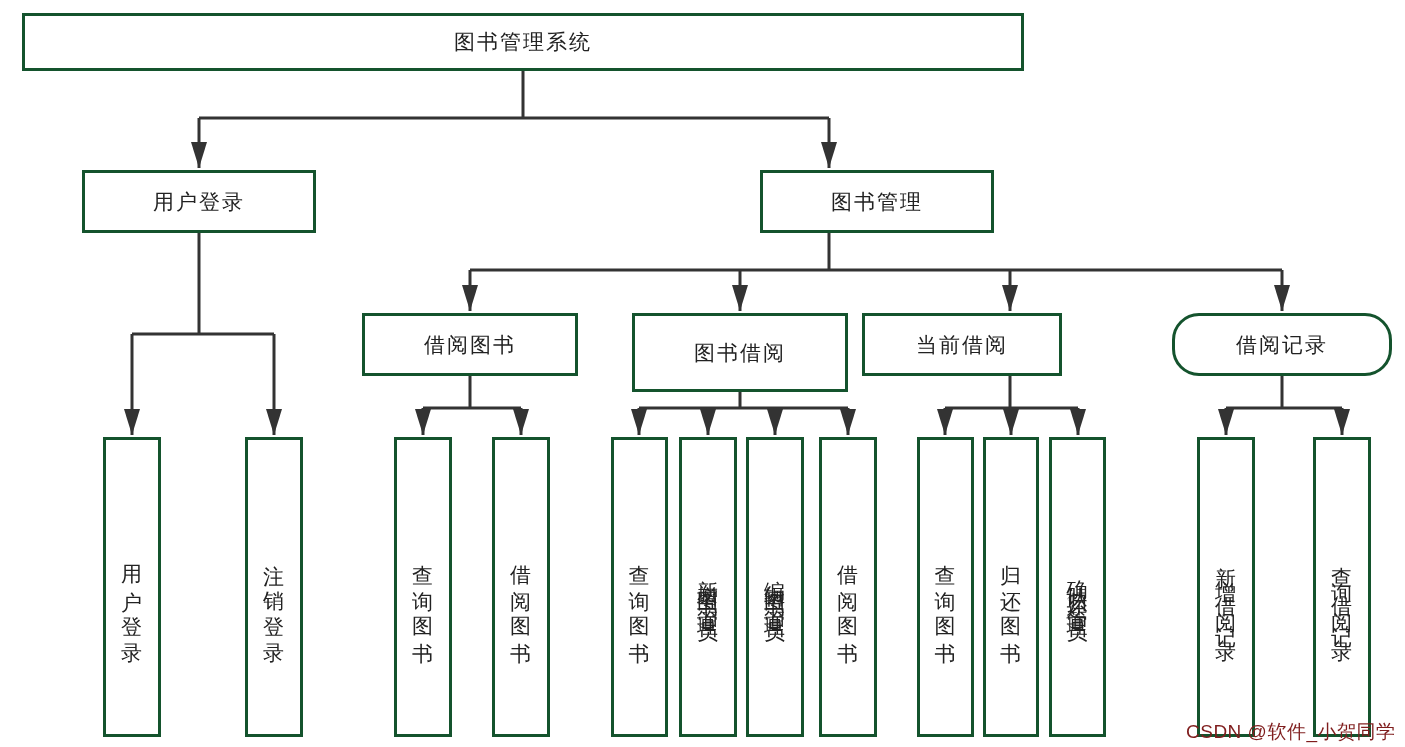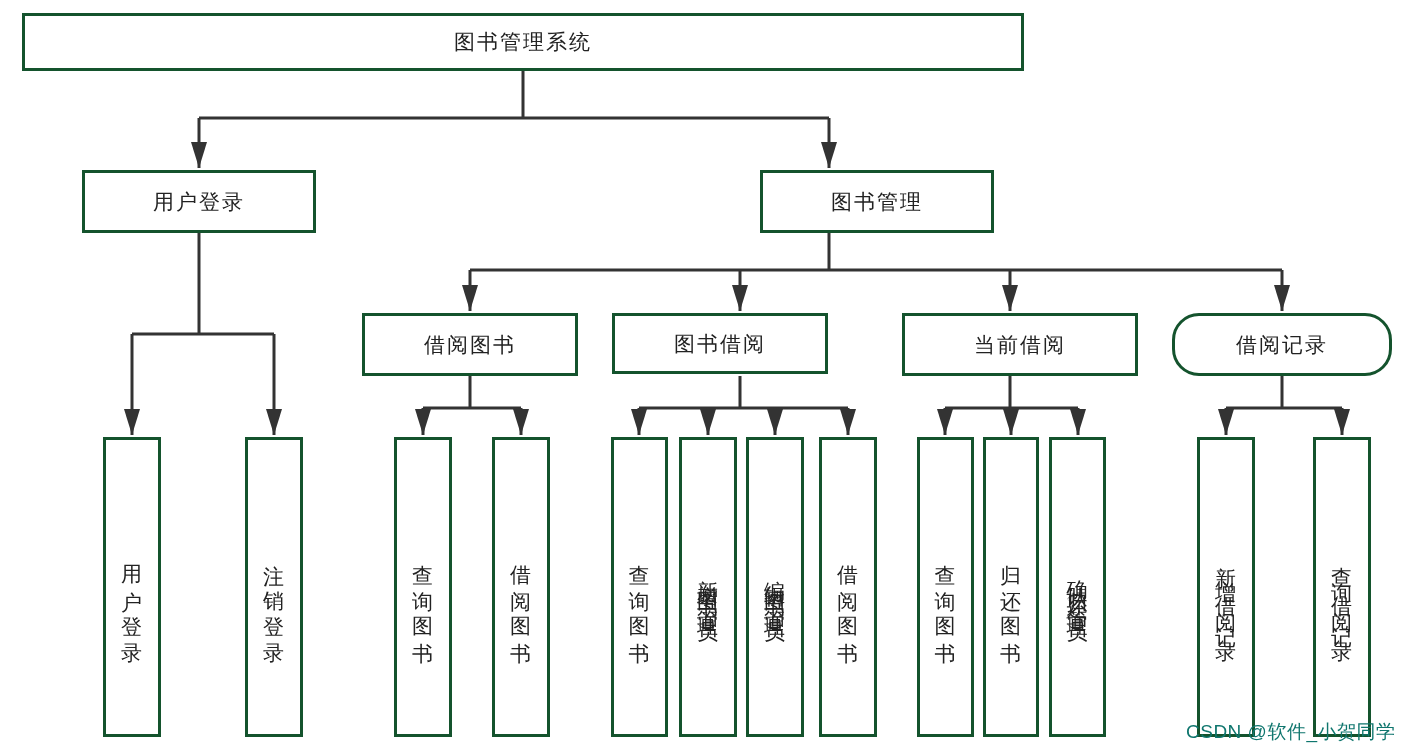--- a/index.html
+++ b/index.html
@@ -12,41 +12,41 @@
   .hnode{font-size:21px;letter-spacing:2px;white-space:nowrap;}
   .vt{writing-mode:vertical-rl;text-orientation:mixed;font-size:21px;line-height:1.1;color:#222222;}
   .ls4{letter-spacing:26px;transform:translateY(13px);}
   .ls6{letter-spacing:15px;transform:translateY(8px);}
   .ls9{letter-spacing:6px;transform:translateY(3px);}
 
   .p-root{left:22px;top:13px;width:1002px;height:58px;}
   .p-login{left:82px;top:170px;width:234px;height:63px;}
   .p-bookmgmt{left:712px;top:170px;width:234px;height:63px;margin-left:48px;}
   .p-newbook{left:362px;top:313px;width:216px;height:63px;}
-  .p-borrow{left:612px;top:313px;width:216px;height:61px;font-family:Liberation Mono, monospace;}
-  .p-current{left:902px;top:313px;width:236px;height:63px;}
+  .p-borrow{left:632px;top:313px;width:216px;height:79px;font-family:Liberation Mono, monospace;}
+  .p-current{left:862px;top:313px;width:200px;height:63px;}
   .p-records{left:1172px;top:313px;width:220px;height:63px;border-radius:27px;}
 
   .lf{top:437px;height:300px;}
   .lf1{left:103px;width:58px;}
   .lf2{left:245px;width:58px;}
   .lf3{left:394px;width:58px;}
   .lf4{left:492px;width:58px;}
   .lf5{left:611px;width:57px;}
   .lf6{left:679px;width:58px;}
   .lf7{left:746px;width:58px;}
   .lf8{left:819px;width:58px;}
   .lf9{left:917px;width:57px;}
   .lf10{left:983px;width:56px;}
   .lf11{left:1049px;width:57px;}
   .lf12{left:1197px;width:58px;}
   .lf13{left:1313px;width:58px;}
 
   .ln{stroke:#333333;stroke-width:3;fill:none;}
-  .watermark{position:absolute;left:1186px;top:719px;font-size:19px;color:#0f766e;
+  .watermark{position:absolute;left:1186px;top:719px;font-size:19px;color:#7f1d1d;
              letter-spacing:0.5px;white-space:nowrap;z-index:5;text-align:right;}
 </style>
 </head>
 <body>
 
 <div id="canvas">
 
   <svg id="wires" width="1405" height="747" viewBox="0 0 1405 747">
     <defs>
       <marker id="arw" markerUnits="userSpaceOnUse" markerWidth="26" markerHeight="16" refX="26" refY="8" orient="auto">

